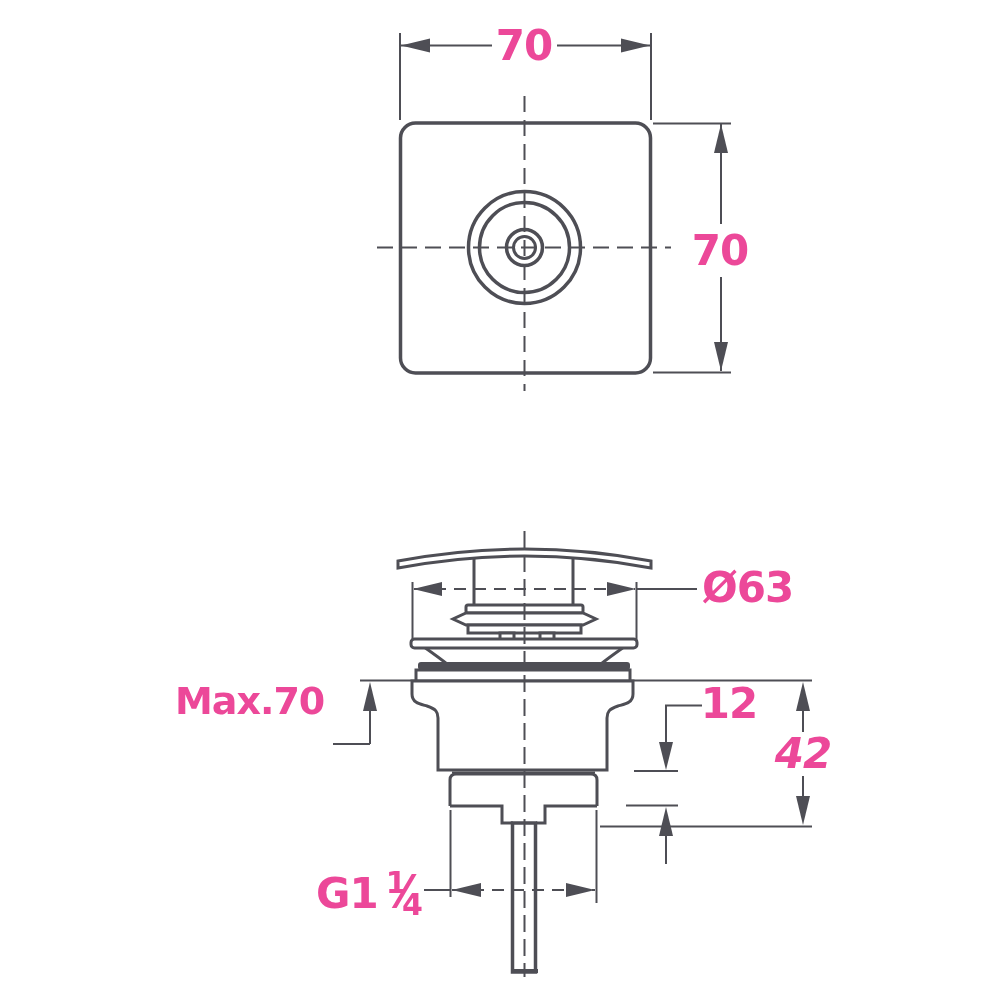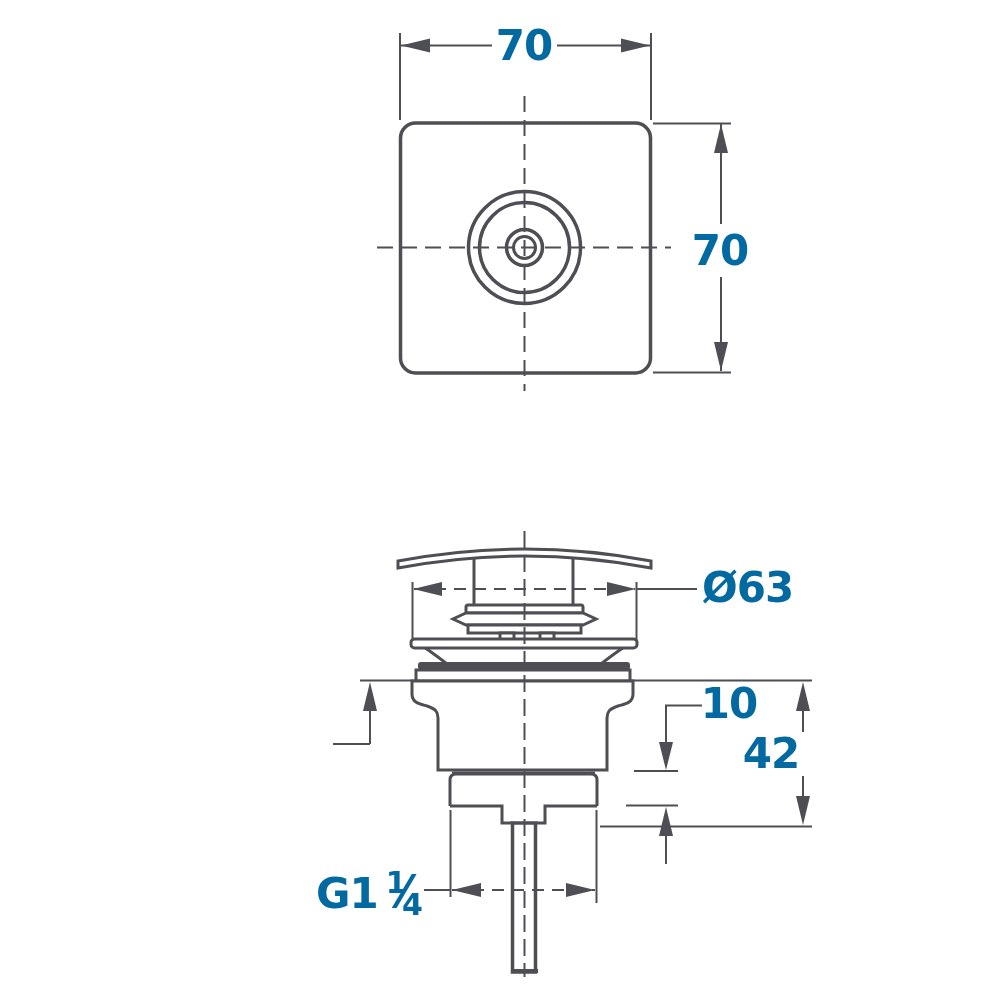--- a/index.html
+++ b/index.html
@@ -1,19 +1,19 @@
 <!DOCTYPE html>
 <html><head>
 <meta charset="utf-8">
 <style>
   html,body{margin:0;padding:0;background:#fff;}
   .stage{position:relative;width:1000px;height:1000px;background:#fff;overflow:hidden;
          font-family:"DejaVu Sans","Liberation Sans",sans-serif;}
   svg{position:absolute;left:0;top:0;}
-  .lbl{position:absolute;color:#0369a1;font-weight:bold;white-space:nowrap;
+  .lbl{position:absolute;color:#ec4899;font-weight:bold;white-space:nowrap;
        letter-spacing:-1px;}
   .dim{font-size:42px;}
   .ctr{transform:translate(-50%,-50%);}
   .vctr{transform:translateY(-50%);text-align:right;}
   .minmax{font-size:38px;line-height:42px;}
   .g1{font-size:42px;text-align:center;}
   .g1 .g1-num{font-size:30px;vertical-align:15px;margin-left:8px;}
   .g1 .g1-slash{font-size:44px;vertical-align:1px;margin:0 -5px;}
   .g1 .g1-den{font-size:30px;vertical-align:-7px;}
 </style>
@@ -139,23 +139,24 @@
   </g>
 </svg>
 
 <div class="lbl dim ctr" style="left:524px;top:45px;">70</div>
 
 <div class="lbl dim ctr" style="left:720px;top:250px;">70</div>
 
 <div class="lbl dim vctr" style="left:702px;top:587px;">Ø63</div>
 
 <div class="lbl minmax" style="left:175px;top:680px;">
+  <div>Max.70</div>
 </div>
 
-<div class="lbl dim ctr" style="left:729px;top:703px;">10</div>
+<div class="lbl dim ctr" style="left:729px;top:703px;">12</div>
 
-<div class="lbl dim ctr" style="left:771px;top:753px;">42</div>
+<div class="lbl dim ctr" style="left:803px;top:753px;font-style:italic;">42</div>
 
 <div class="lbl g1" style="left:316px;top:865px;">
   <span>G1</span><span class="g1-num">1</span><span class="g1-slash">⁄</span><span class="g1-den">4</span>
 </div>
 
 </div>
 
 </body></html>

